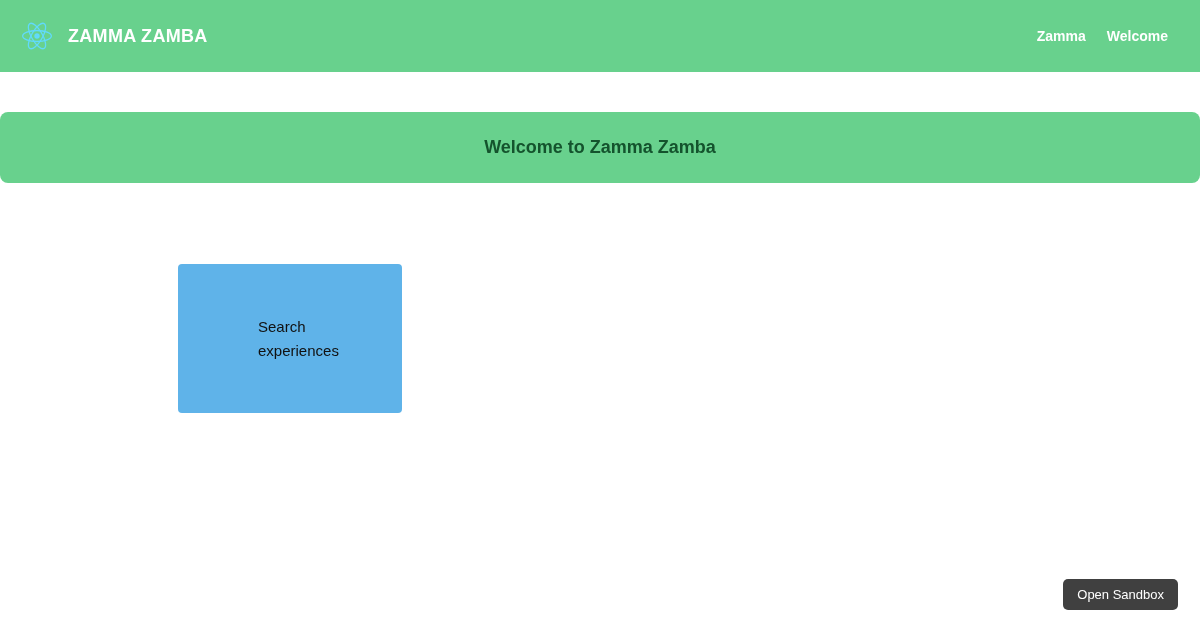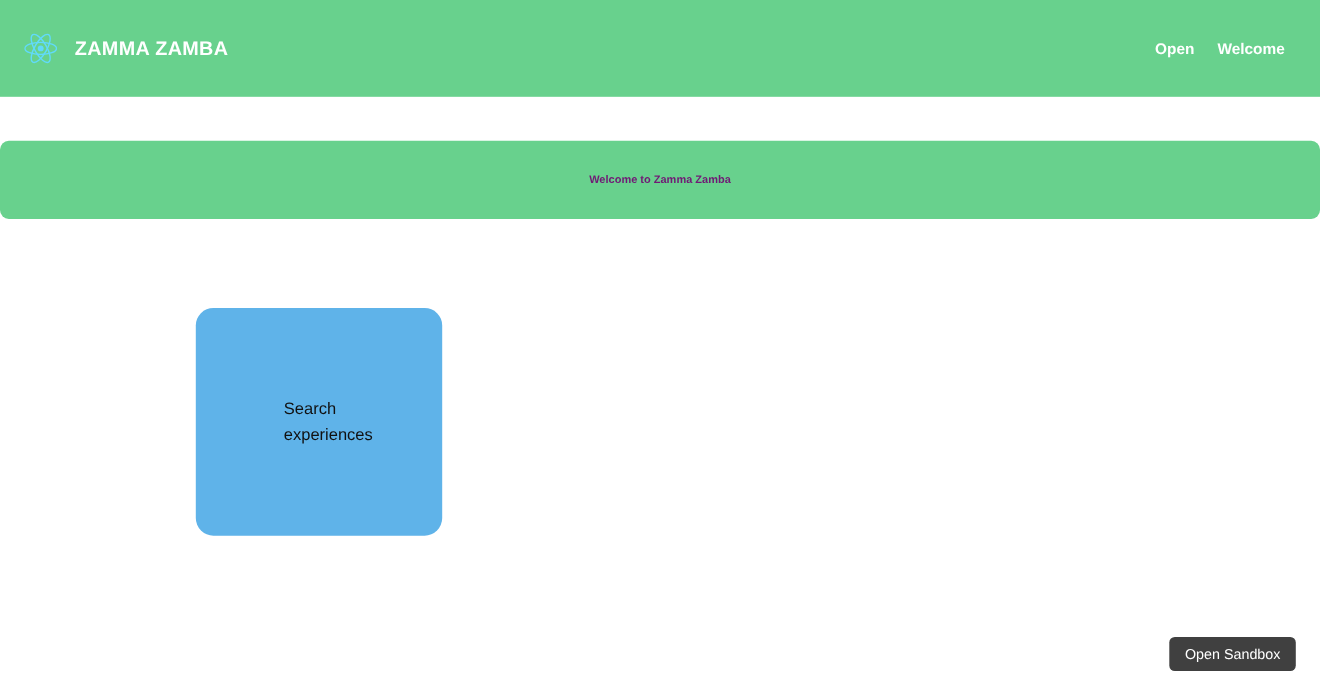--- a/index.html
+++ b/index.html
@@ -10,21 +10,21 @@
     width: 1200px;
     height: 630px;
     background: #ffffff;
     font-family: "Liberation Sans", sans-serif;
     overflow: hidden;
     position: relative;
   }
 
   
   .navbar {
-    height: 88px;
+    height: 72px;
     background: #68d18d;
     display: flex;
     align-items: center;
     padding: 0 16px 0 22px;
     box-sizing: border-box;
   }
   .brand {
     display: flex;
     align-items: center;
     gap: 16px;
@@ -65,39 +65,39 @@
   }
   .banner {
     height: 71px;
     background: #68d18d;
     border-radius: 8px;
     display: flex;
     align-items: center;
     justify-content: center;
   }
   .banner-title {
-    color: #701a75;
-    font-size: 10px;
+    color: #14532d;
+    font-size: 18px;
     font-weight: bold;
     text-align: center;
   }
 
   
   .cards-row {
     margin-top: 81px;
     display: flex;
     justify-content: space-between;
     padding: 0 178px;
     box-sizing: border-box;
   }
   .card {
     width: 224px;
-    height: 207px;
+    height: 149px;
     background: #5fb3e9;
-    border-radius: 16px;
+    border-radius: 4px;
     display: flex;
     align-items: center;
     box-sizing: border-box;
     padding-left: 80px;
     padding-right: 16px;
     cursor: pointer;
   }
   .card-label {
     color: #111111;
     font-size: 15px;
@@ -133,21 +133,21 @@
       <g stroke="#61dafb" stroke-width="1" fill="none">
         <ellipse rx="11" ry="4.2"></ellipse>
         <ellipse rx="11" ry="4.2" transform="rotate(60)"></ellipse>
         <ellipse rx="11" ry="4.2" transform="rotate(120)"></ellipse>
       </g>
     </svg>
     <span class="brand-title">ZAMMA ZAMBA</span>
   </div>
 
   <nav class="nav-links">
-    <a class="nav-link" href="#">Open</a>
+    <a class="nav-link" href="#">Zamma</a>
     <a class="nav-link" href="#">Welcome</a>
   </nav>
 </div>
 
 <div class="banner-wrap">
   <div class="banner">
     <h1 class="banner-title">Welcome to Zamma Zamba</h1>
   </div>
 </div>
 

